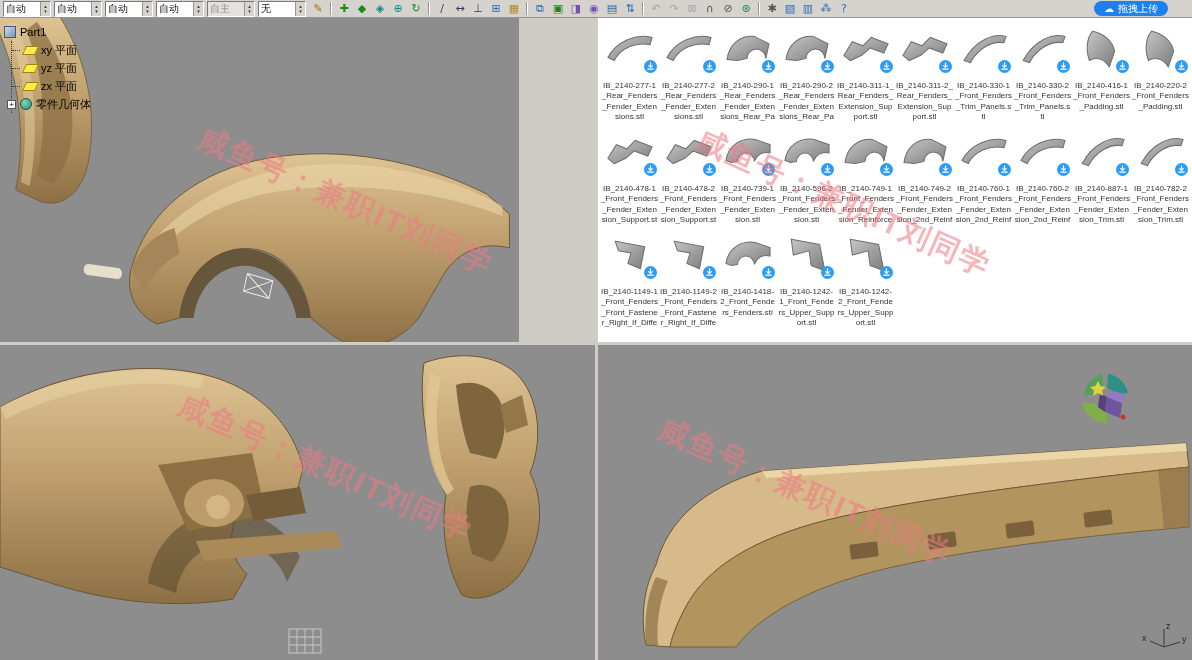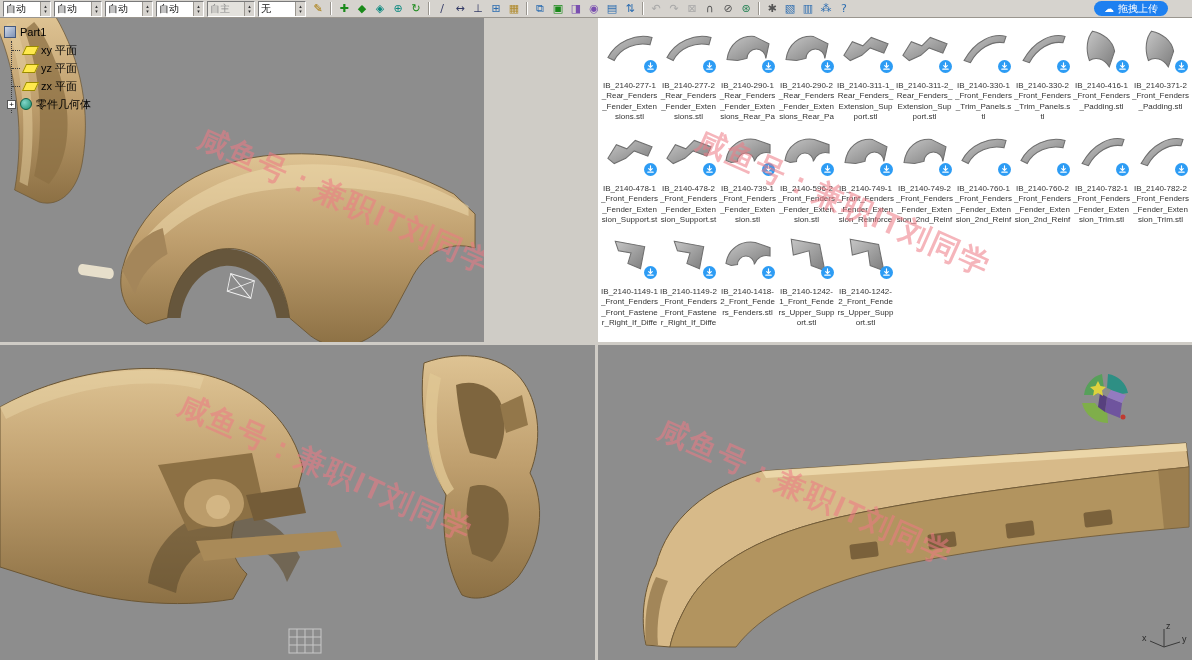--- a/index.html
+++ b/index.html
@@ -23,21 +23,21 @@
           font-size:11px;line-height:15px;text-align:center;cursor:pointer;font-family:"DejaVu Sans",sans-serif;}
   .tb-btn.disabled .tb-glyph{color:#a8a8a8 !important;}
   .tb-sep{width:1px;height:13px;background:#9a968f;border-right:1px solid #fff;margin:0 3px;}
   .upload-btn{position:absolute;right:24px;top:1px;height:15px;border:none;border-radius:8px;
               background:#1e80f0;color:#fff;font-size:10px;display:flex;align-items:center;gap:4px;
               padding:0 10px;cursor:pointer;}
   .cloud{font-size:10px;line-height:10px;}
 
   
   .vp{position:absolute;background:#8d8d8d;overflow:hidden;}
-  .vp-tl{left:0;top:18px;width:484px;height:324px;}
+  .vp-tl{left:0;top:18px;width:484px;height:324px;padding-left:35px;}
   .vp-bl{left:0;top:345px;width:595px;height:315px;}
   .vp-br{left:598px;top:345px;width:594px;height:315px;}
   .scene{position:absolute;left:0;top:0;width:100%;height:100%;display:block;}
 
   
   .tree{position:absolute;left:4px;top:5px;z-index:20;font-size:11px;color:#000;}
   .tree-row{display:flex;align-items:center;height:18px;gap:4px;}
   .tree-children{margin-left:7px;border-left:1px dotted #3c3c3c;}
   .stub{width:8px;height:0;border-top:1px dotted #3c3c3c;}
   .expand{width:9px;height:9px;box-sizing:border-box;border:1px solid #555;background:#fff;
@@ -417,21 +417,21 @@
     <div class="thumb">
       <svg viewBox="0 0 48 40">
               <use href="#sym-pad"></use>
             </svg>
       <span class="badge">
         <svg viewBox="0 0 10 10">
                 <path d="M5,1 V5.5 M3,4 L5,6 L7,4 M2,8 H8" stroke="#fff" stroke-width="1.3" fill="none" stroke-linecap="round"></path>
               </svg>
       </span>
     </div>
-    <div class="fname">IB_2140-371-2_Front_Fenders_Padding.stl</div>
+    <div class="fname">IB_2140-220-2_Front_Fenders_Padding.stl</div>
   </div>
 
   <div class="tile">
     <div class="thumb">
       <svg viewBox="0 0 48 40">
               <use href="#sym-bracket"></use>
             </svg>
       <span class="badge">
         <svg viewBox="0 0 10 10">
                 <path d="M5,1 V5.5 M3,4 L5,6 L7,4 M2,8 H8" stroke="#fff" stroke-width="1.3" fill="none" stroke-linecap="round"></path>
@@ -543,21 +543,21 @@
     <div class="thumb">
       <svg viewBox="0 0 48 40">
               <use href="#sym-blade"></use>
             </svg>
       <span class="badge">
         <svg viewBox="0 0 10 10">
                 <path d="M5,1 V5.5 M3,4 L5,6 L7,4 M2,8 H8" stroke="#fff" stroke-width="1.3" fill="none" stroke-linecap="round"></path>
               </svg>
       </span>
     </div>
-    <div class="fname">IB_2140-782-1_Front_Fenders_Fender_Extension_Trim.stl</div>
+    <div class="fname">IB_2140-887-1_Front_Fenders_Fender_Extension_Trim.stl</div>
   </div>
 
   <div class="tile">
     <div class="thumb">
       <svg viewBox="0 0 48 40">
               <use href="#sym-blade"></use>
             </svg>
       <span class="badge">
         <svg viewBox="0 0 10 10">
                 <path d="M5,1 V5.5 M3,4 L5,6 L7,4 M2,8 H8" stroke="#fff" stroke-width="1.3" fill="none" stroke-linecap="round"></path>

